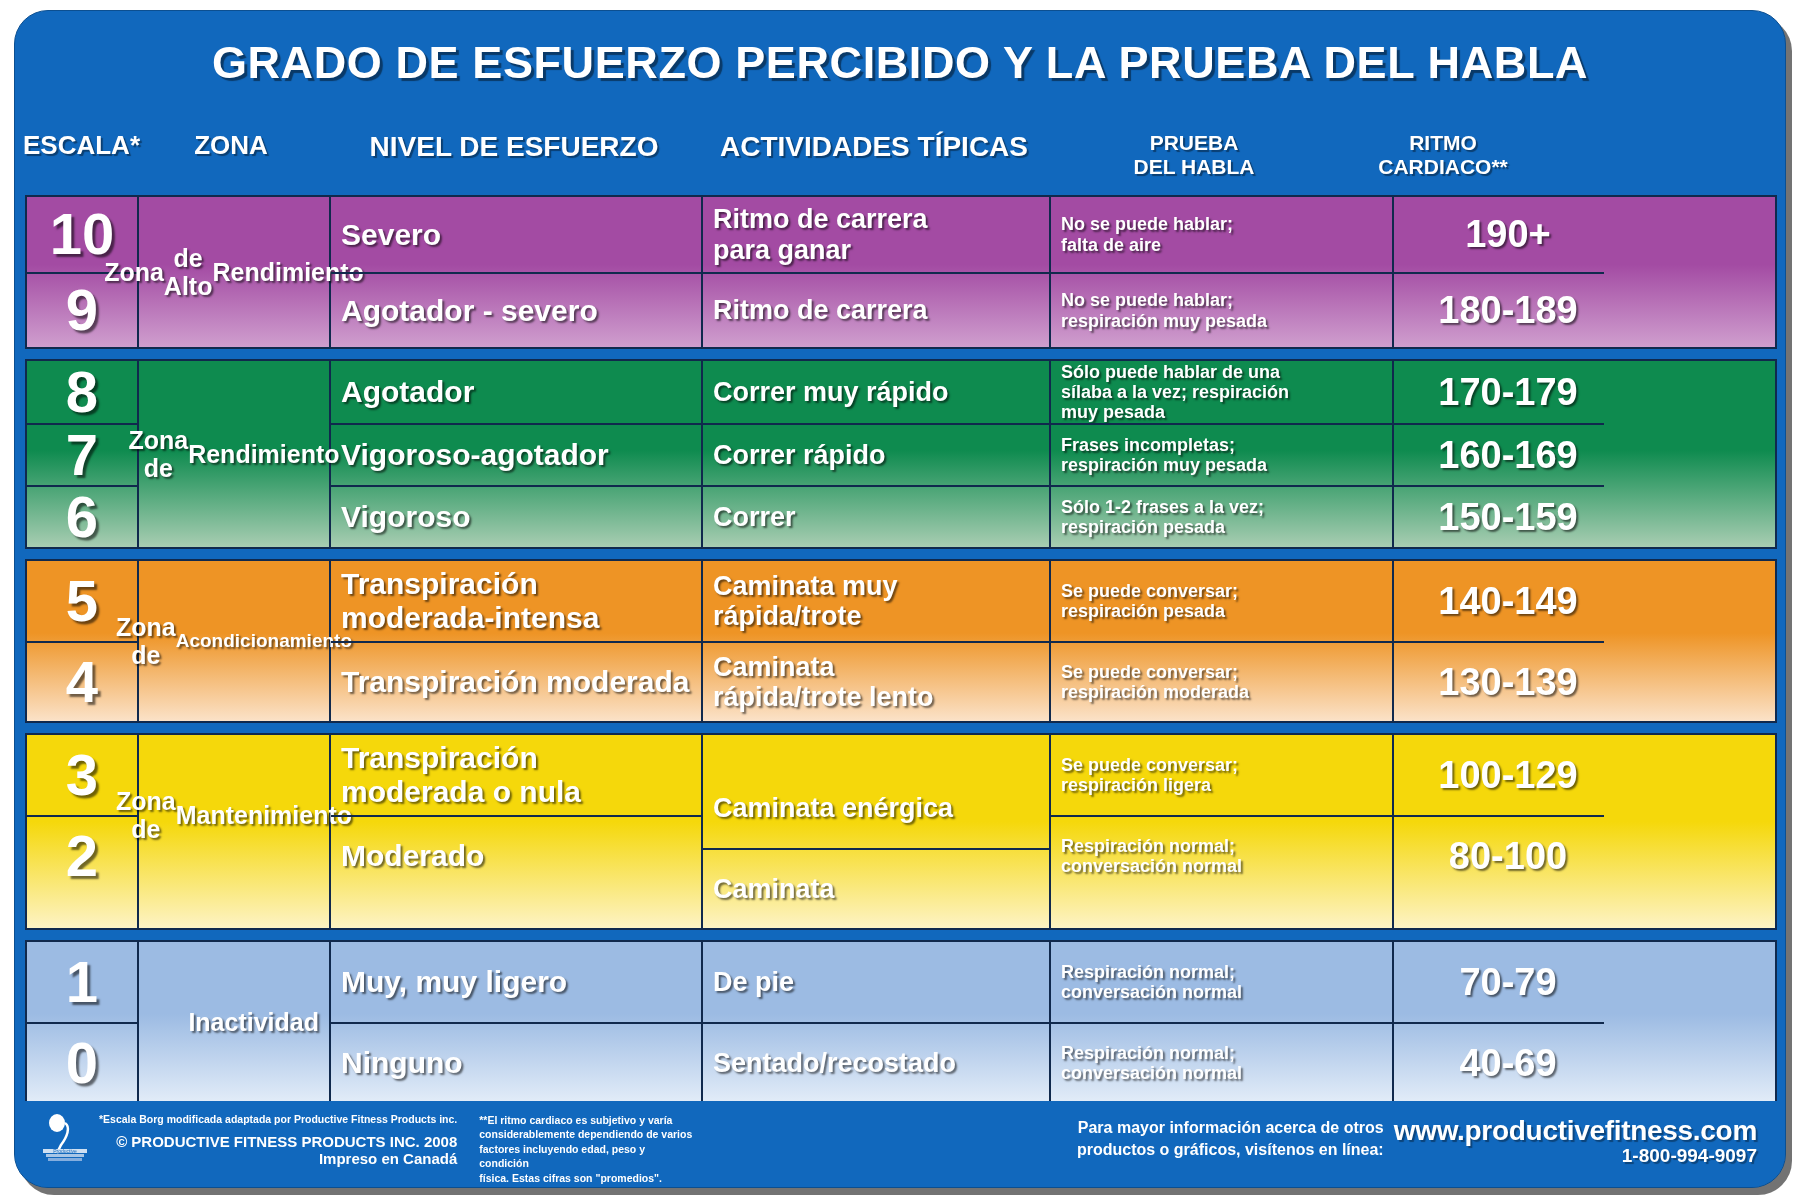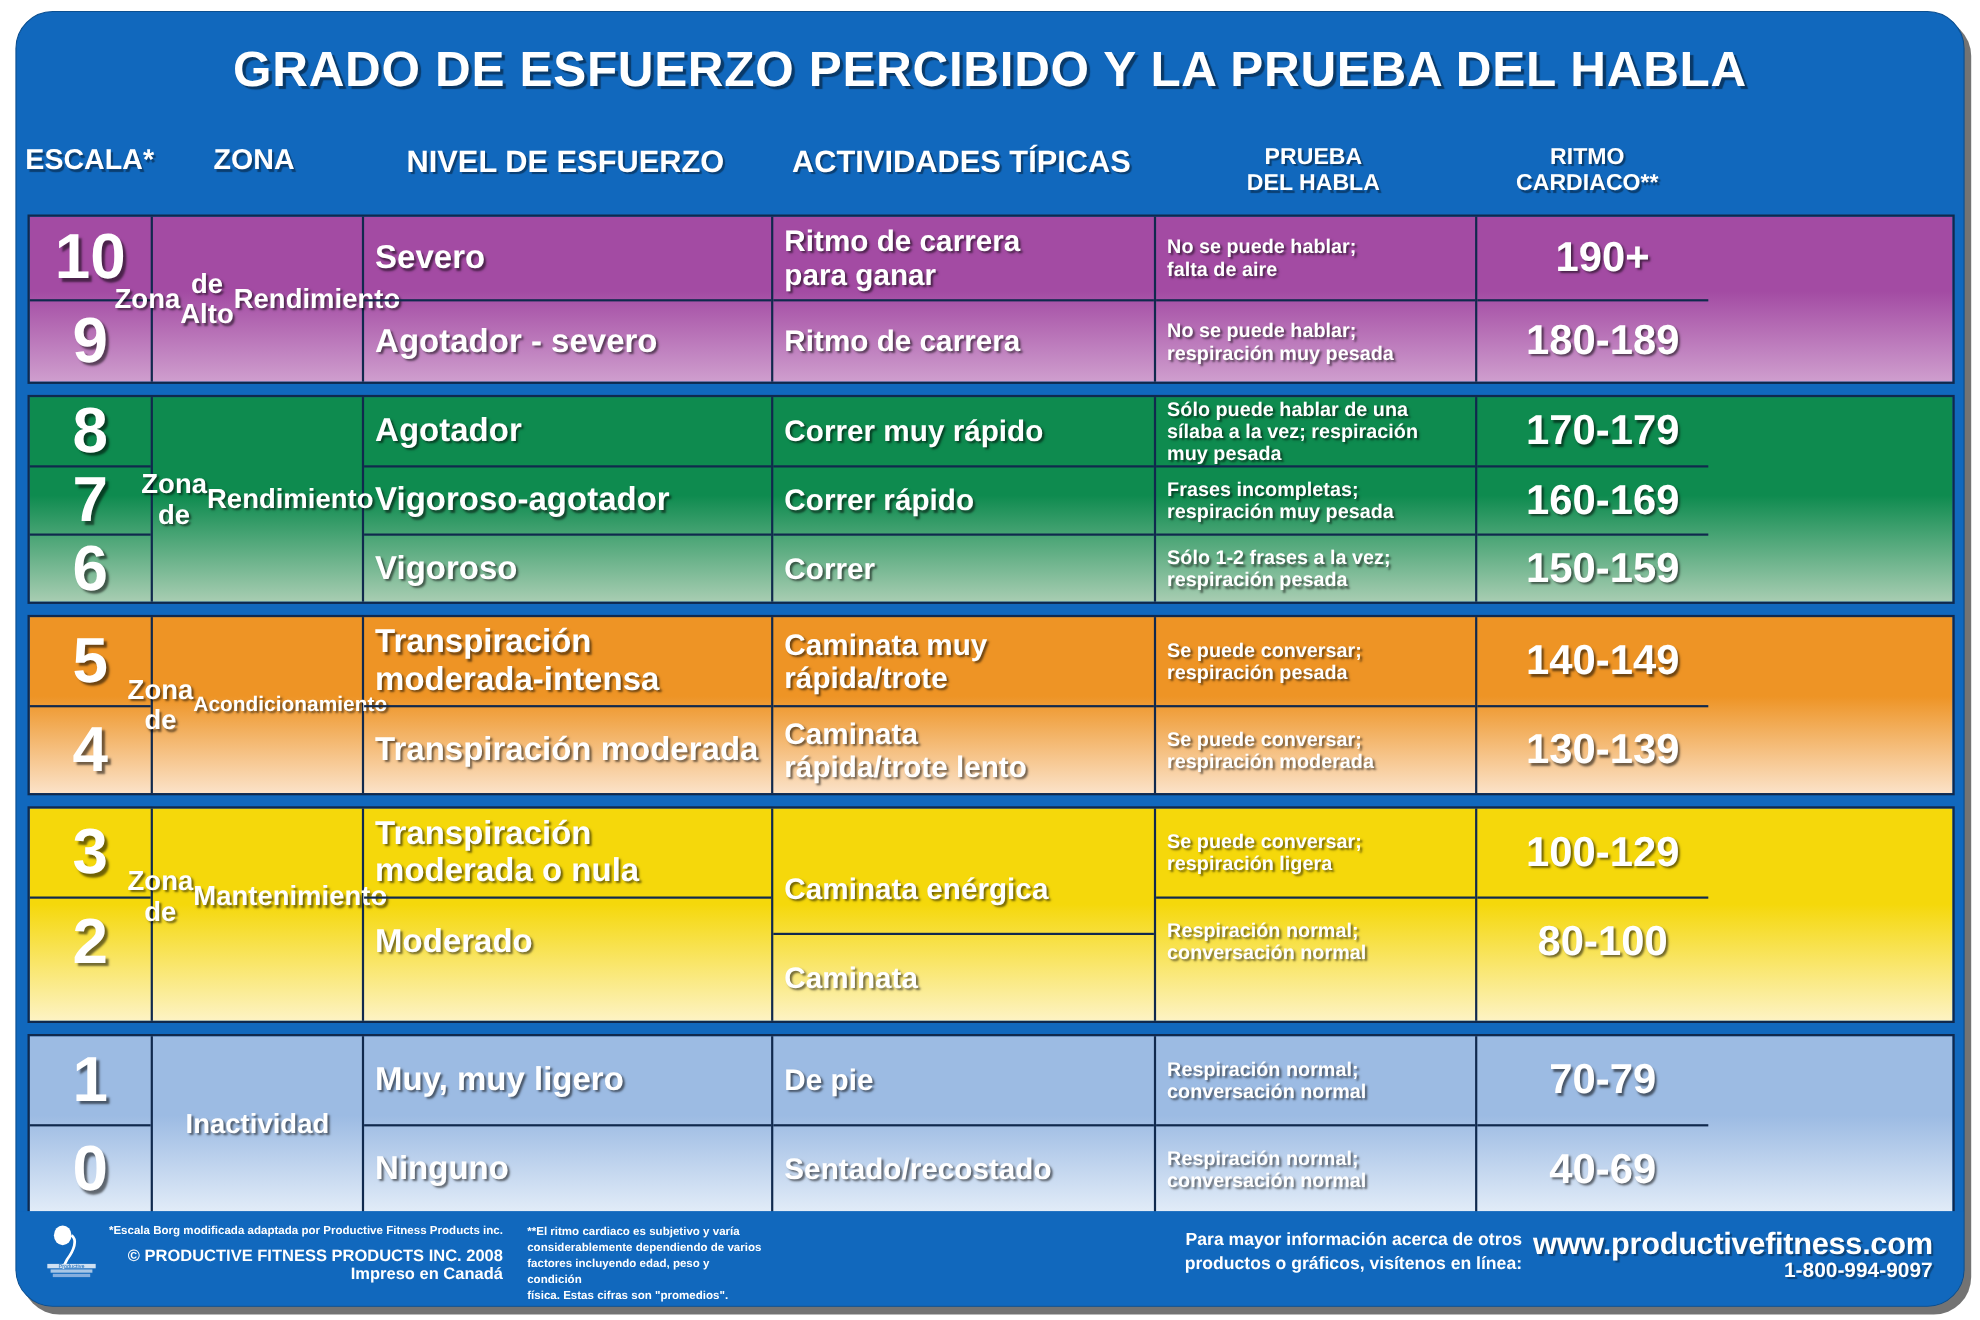--- a/index.html
+++ b/index.html
@@ -93,21 +93,21 @@
     line-height: 1.12;
     position: relative;
   }
   .divider-h { border-top: 2px solid #10294d; }
   .divider-v { border-left: 2px solid #10294d; }
 
   .col-scale  { width: 110px; }
   .col-zone   { width: 192px; }
   .col-level  { width: 372px; }
   .col-act    { width: 348px; }
-  .col-talk   { width: 292px; }
+  .col-talk   { width: 343px; }
   .col-hr     { width: 212px; }
 
   .scale-num {
     justify-content: center;
     font-size: 58px;
     font-weight: bold;
     text-shadow: 3px 3px 2px rgba(0,0,0,0.55);
   }
   .zone-label {
     justify-content: center;
@@ -335,21 +335,21 @@
           <div class="cell hr-txt" style="height: 80px;">100-129</div>
           <div class="cell hr-txt divider-h" style="height: 80px;">80-100</div>
         </div>
       </div>
       <div class="zone-block z-blue last">
         <div class="col col-scale">
           <div class="cell scale-num" style="height: 80px;">1</div>
           <div class="cell scale-num divider-h" style="height: 80px;">0</div>
         </div>
         <div class="col col-zone divider-v">
-          <div class="cell zone-label" style="height: 160px;">
+          <div class="cell zone-label" style="height: 160px; justify-content: flex-end;">
             <span style="">Inactividad</span>
           </div>
         </div>
         <div class="col col-level divider-v">
           <div class="cell level-txt" style="height: 80px; text-align: center;">Muy, muy ligero</div>
           <div class="cell level-txt divider-h" style="height: 80px;">Ninguno</div>
         </div>
         <div class="col col-act divider-v">
           <div class="cell act-txt" style="height: 80px;">De pie</div>
           <div class="cell act-txt divider-h" style="height: 80px;">Sentado/recostado</div>

